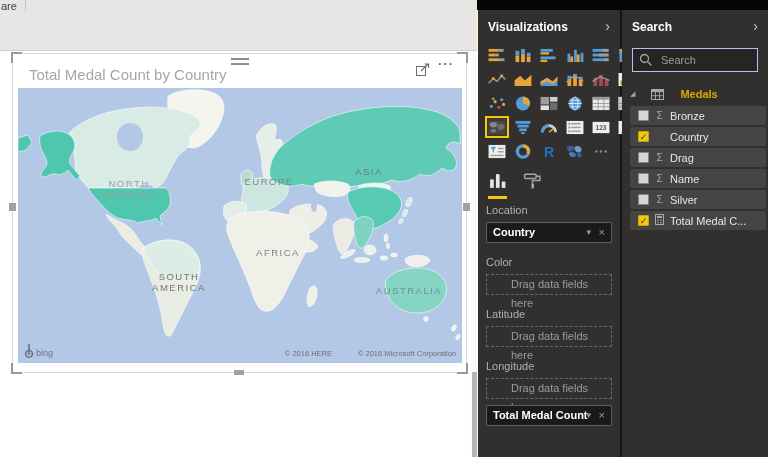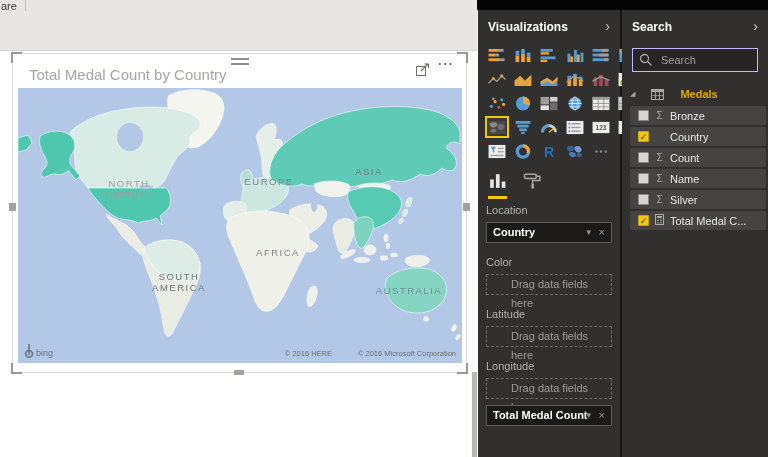--- a/index.html
+++ b/index.html
@@ -499,21 +499,21 @@
           <span class="flabel">Bronze</span>
         </div>
         <div class="frow">
           <span class="cb on">✓</span>
           <span class="ficon"></span>
           <span class="flabel">Country</span>
         </div>
         <div class="frow">
           <span class="cb"></span>
           <span class="ficon">Σ</span>
-          <span class="flabel">Count</span>
+          <span class="flabel">Drag</span>
         </div>
         <div class="frow">
           <span class="cb"></span>
           <span class="ficon">Σ</span>
           <span class="flabel">Name</span>
         </div>
         <div class="frow">
           <span class="cb"></span>
           <span class="ficon">Σ</span>
           <span class="flabel">Silver</span>

